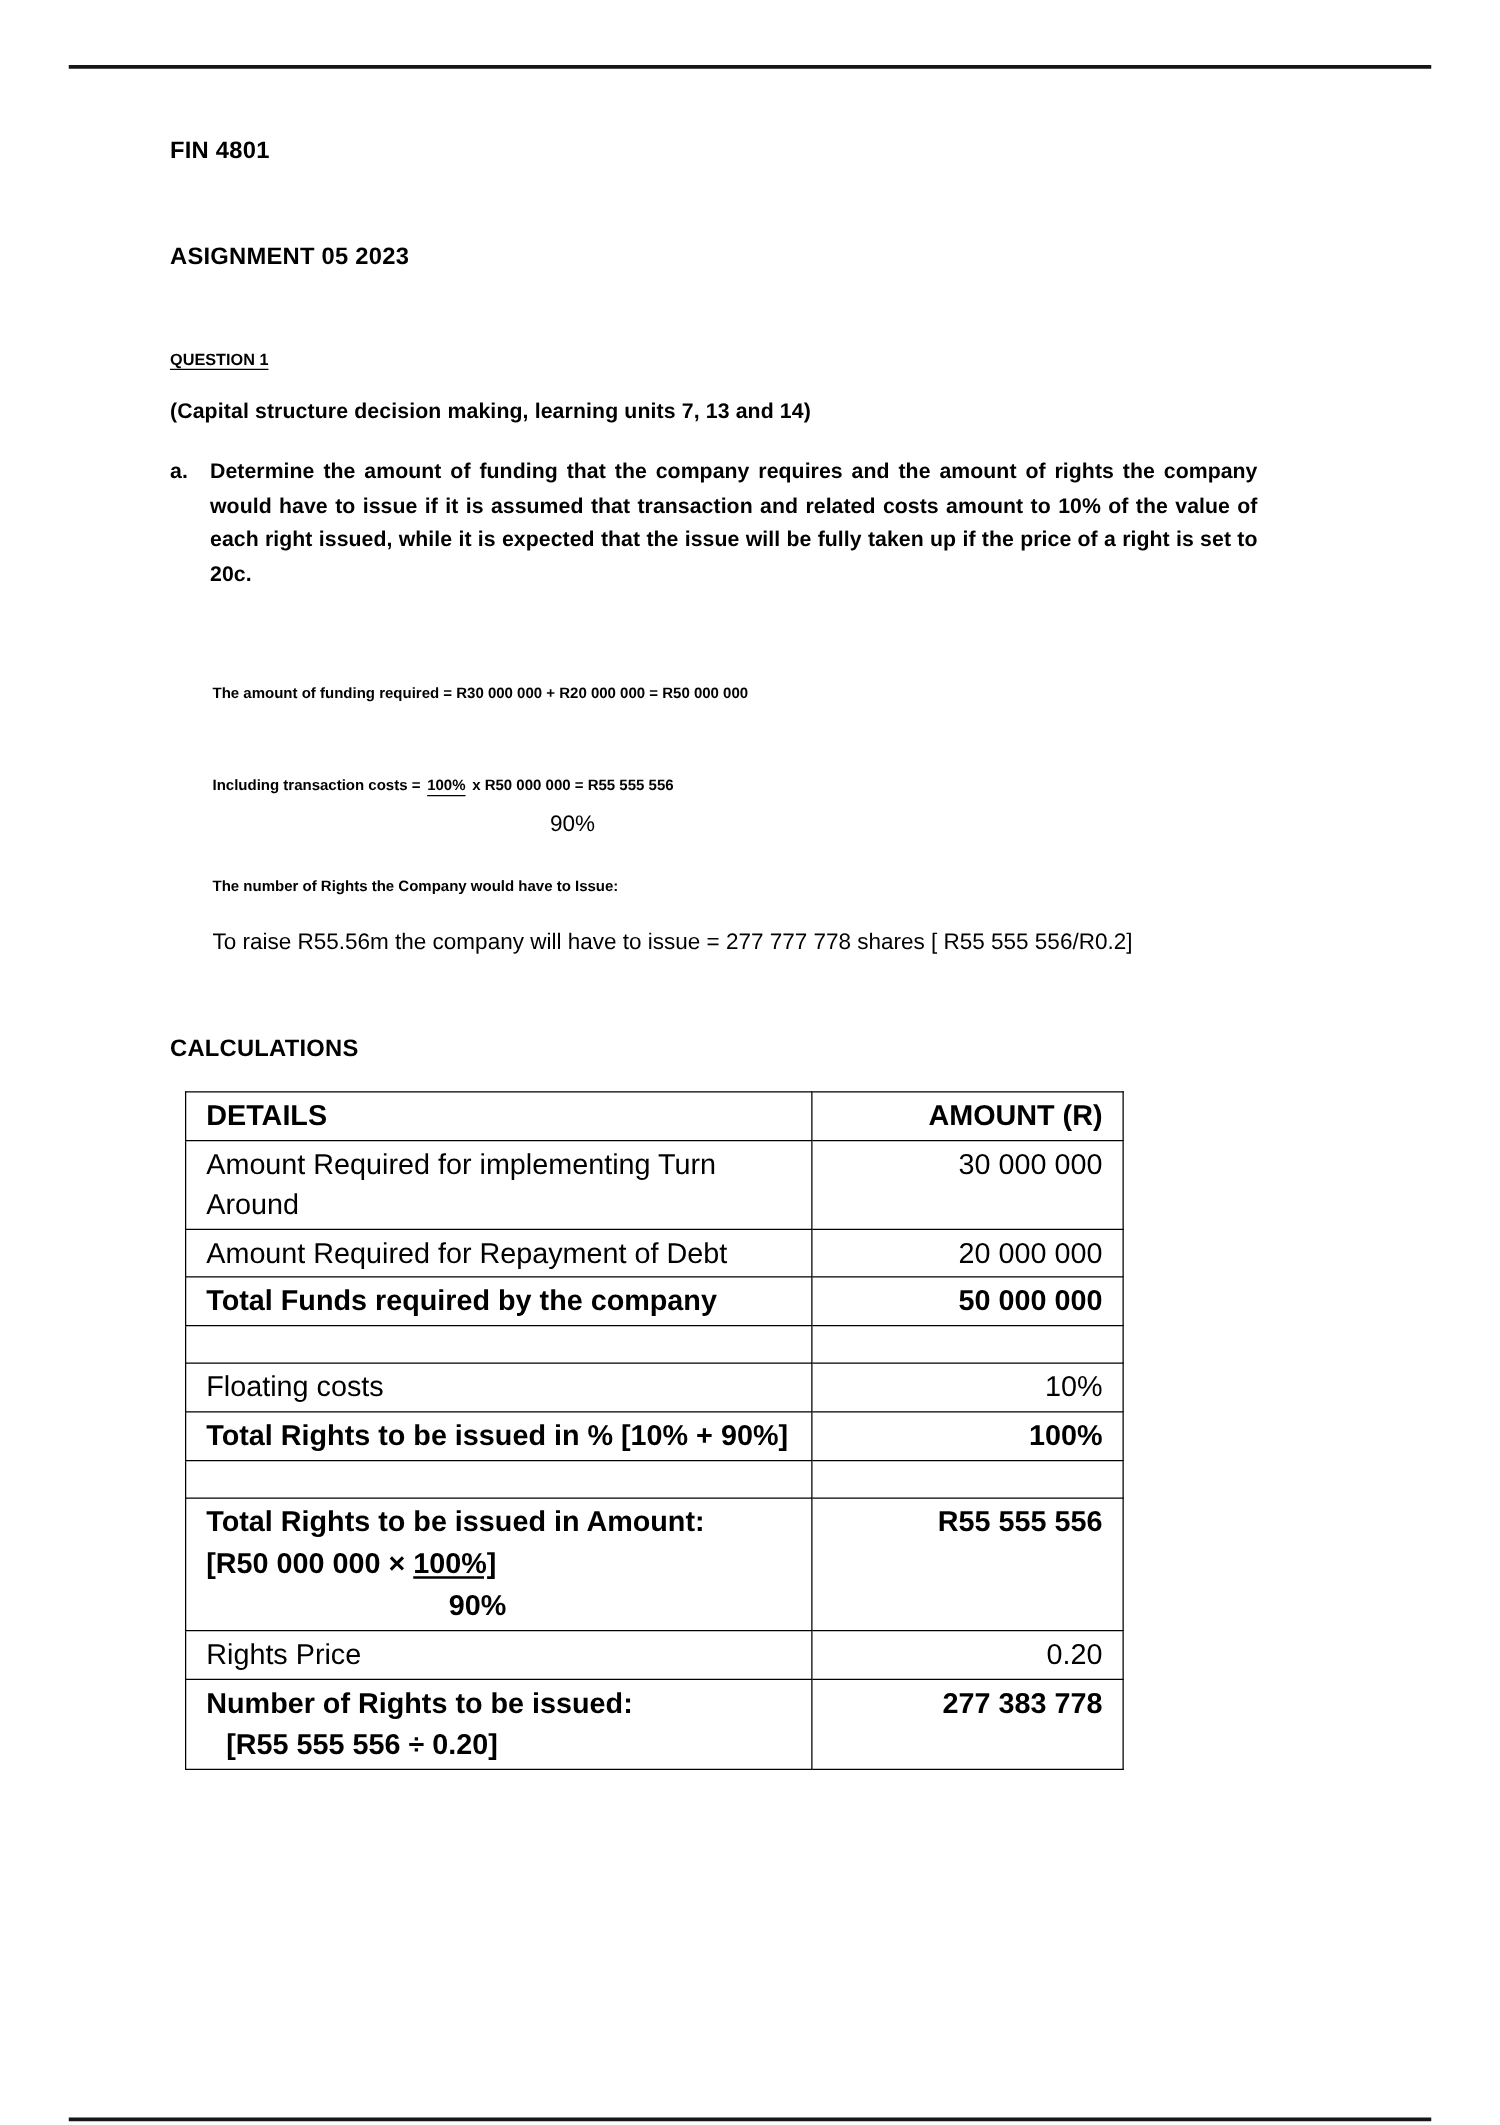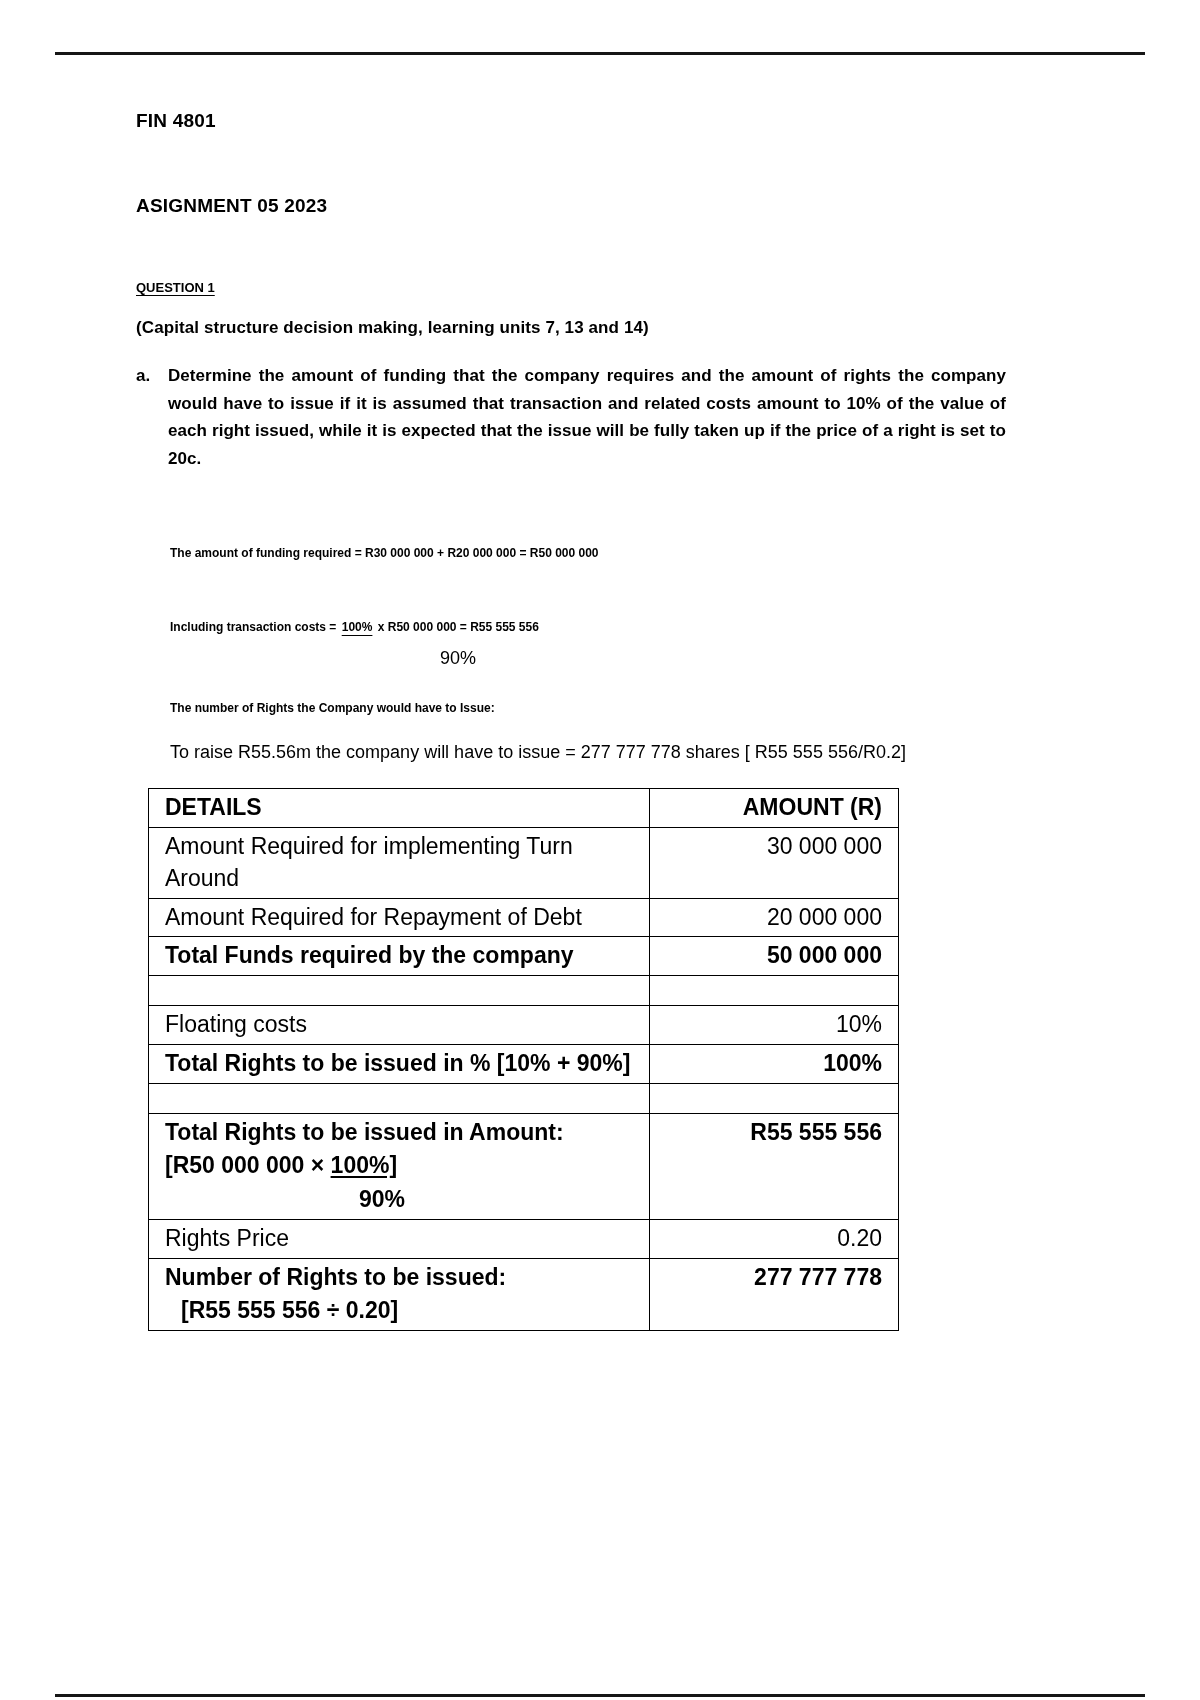--- a/index.html
+++ b/index.html
@@ -210,20 +210,21 @@
       </p>
 
       <p class="frac-den-row">90%</p>
 
       <p class="ans-line gap-md">The number of Rights the Company would have to Issue:</p>
 
       <p class="ans-para gap-sm" style="margin-top:22px;">To raise R55.56m the company will have to issue = 277 777 778 shares [ R55 555 556/R0.2]</p>
 
     </div>
 
+    <p class="calc-heading">CALCULATIONS</p>
 
     <table class="calc-table">
       <tbody>
         <tr class="row-header">
           <td class="col-details">DETAILS</td>
           <td class="col-amount">AMOUNT (R)</td>
         </tr>
 
         <tr>
           <td class="col-details">Amount Required for implementing Turn Around</td>
@@ -273,21 +274,21 @@
         <tr>
           <td class="col-details">Rights Price</td>
           <td class="col-amount">0.20</td>
         </tr>
 
         <tr class="row-bold">
           <td class="col-details">
             <span>Number of Rights to be issued:</span>
             <span class="cell-sub">[R55 555 556 ÷ 0.20]</span>
           </td>
-          <td class="col-amount">277 777 778</td>
+          <td class="col-amount">277 383 778</td>
         </tr>
 
       </tbody>
     </table>
 
   </div>
 
   <div class="rule-bottom"></div>
 
 </div>

